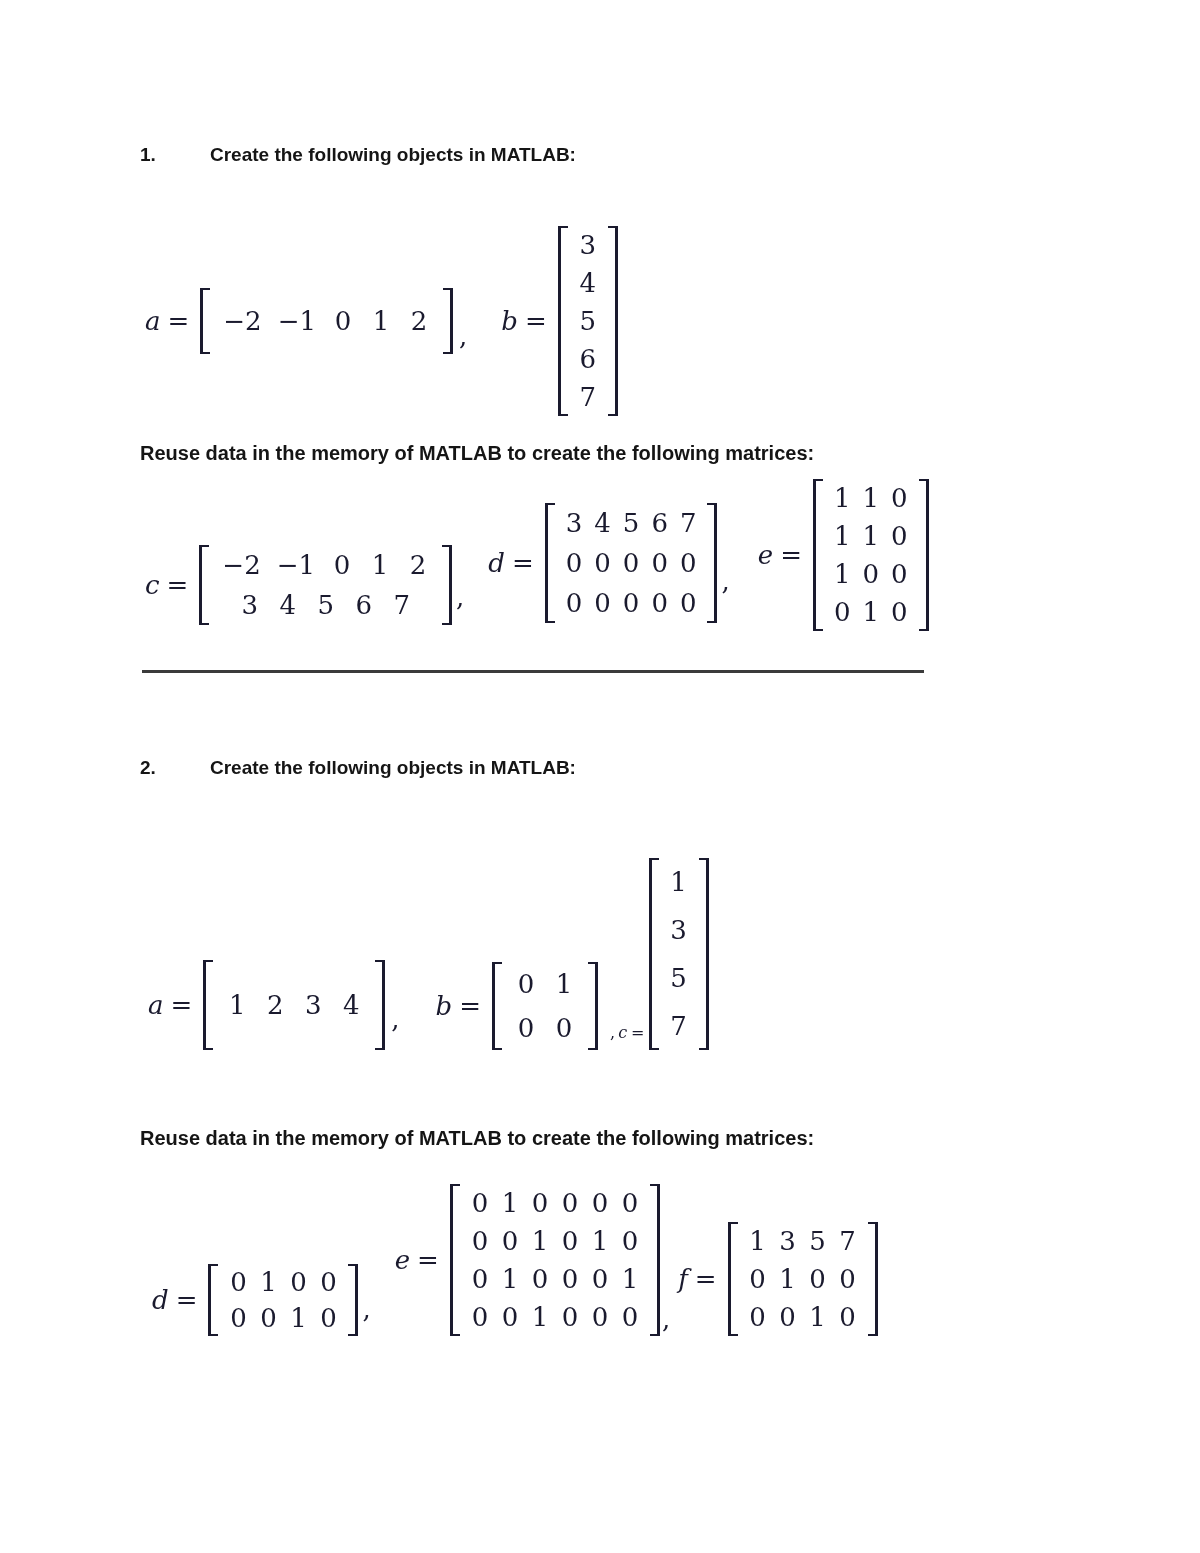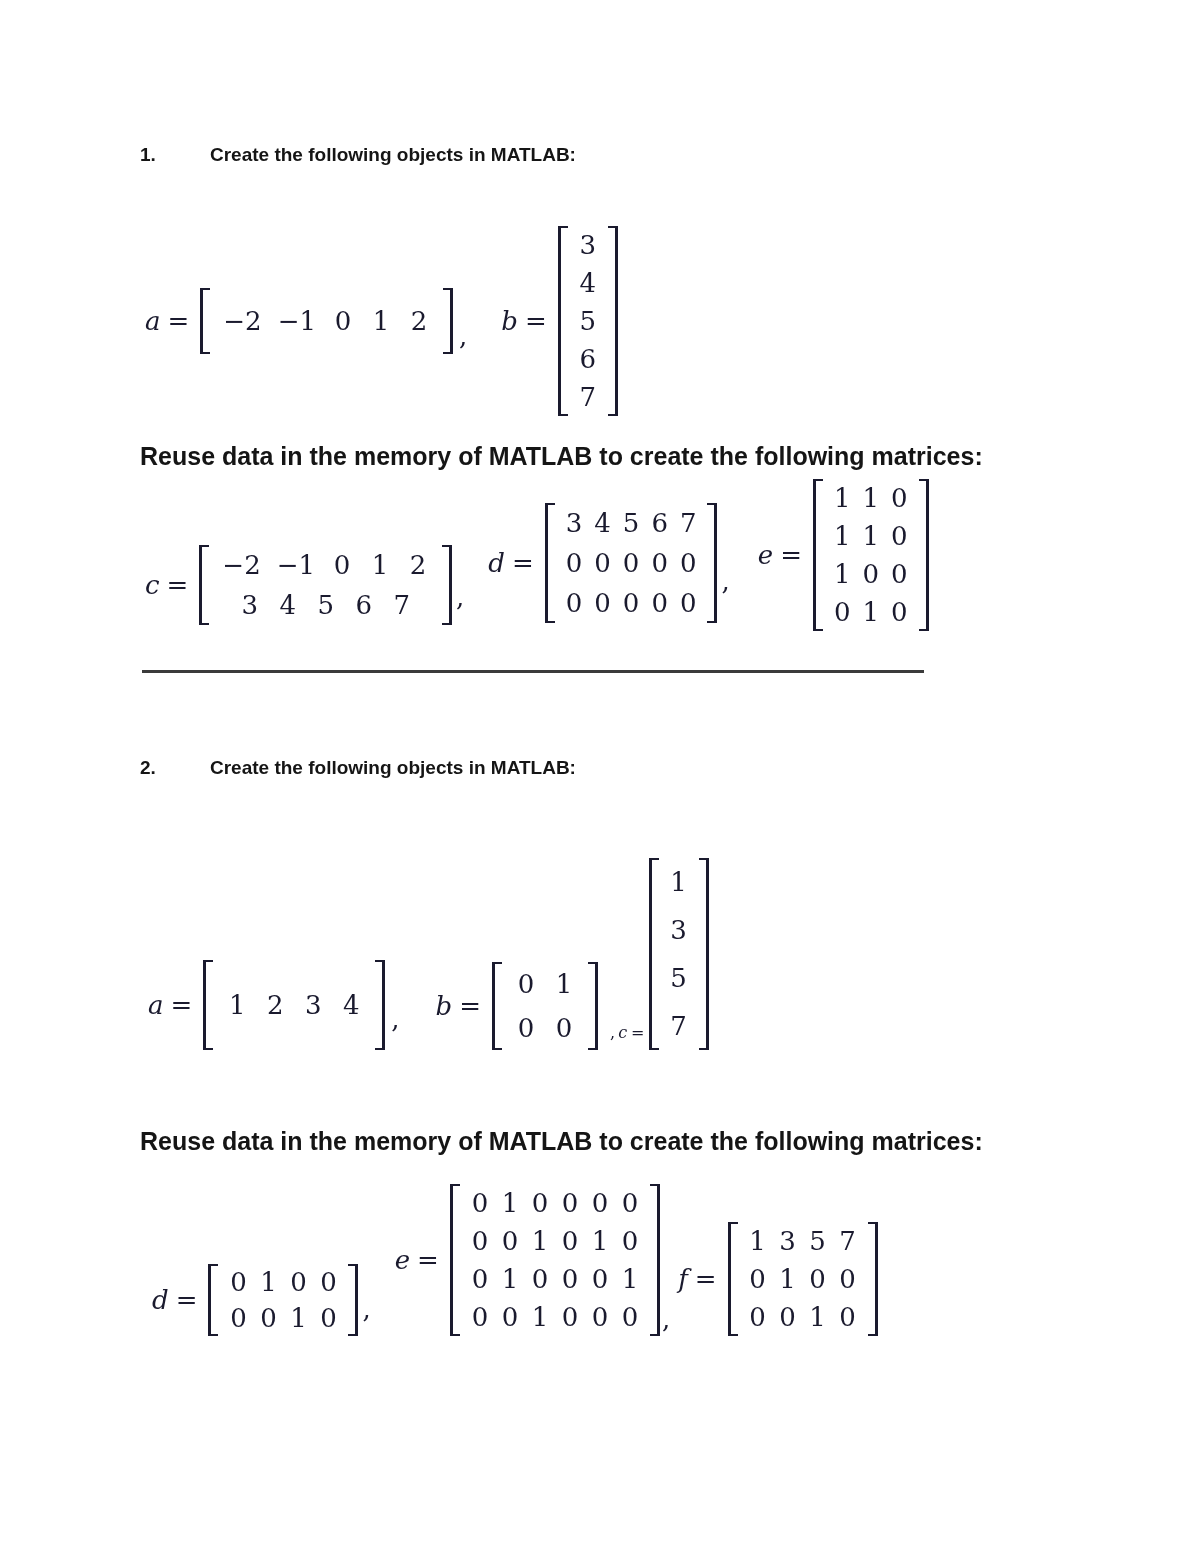--- a/index.html
+++ b/index.html
@@ -8,21 +8,21 @@
     position:relative; width:1200px; height:1553px; background:#fff;
     overflow:hidden; color:var(--text,#161616);
   }
   .block { position:absolute; }
   .heading {
     display:flex; font-family:"Liberation Sans",sans-serif;
     font-size:19px; font-weight:600; color:var(--text,#161616);
   }
   .heading .num { flex:0 0 70px; width:70px; }
   .plain {
-    font-family:"Liberation Sans",sans-serif; font-size:25px;
+    font-family:"Liberation Sans",sans-serif; font-size:20px;
     font-weight:600; color:var(--text,#161616);
   }
   .eq {
     display:flex; font-family:"DejaVu Serif",serif;
     color:var(--ink,#1a1a2e); font-size:26px;
   }
   .center { align-items:center; }
   .bottom { align-items:flex-end; }
   .asm { display:inline-flex; align-items:center; position:relative; }
   .var { font-style:italic; margin-right:7px; }

